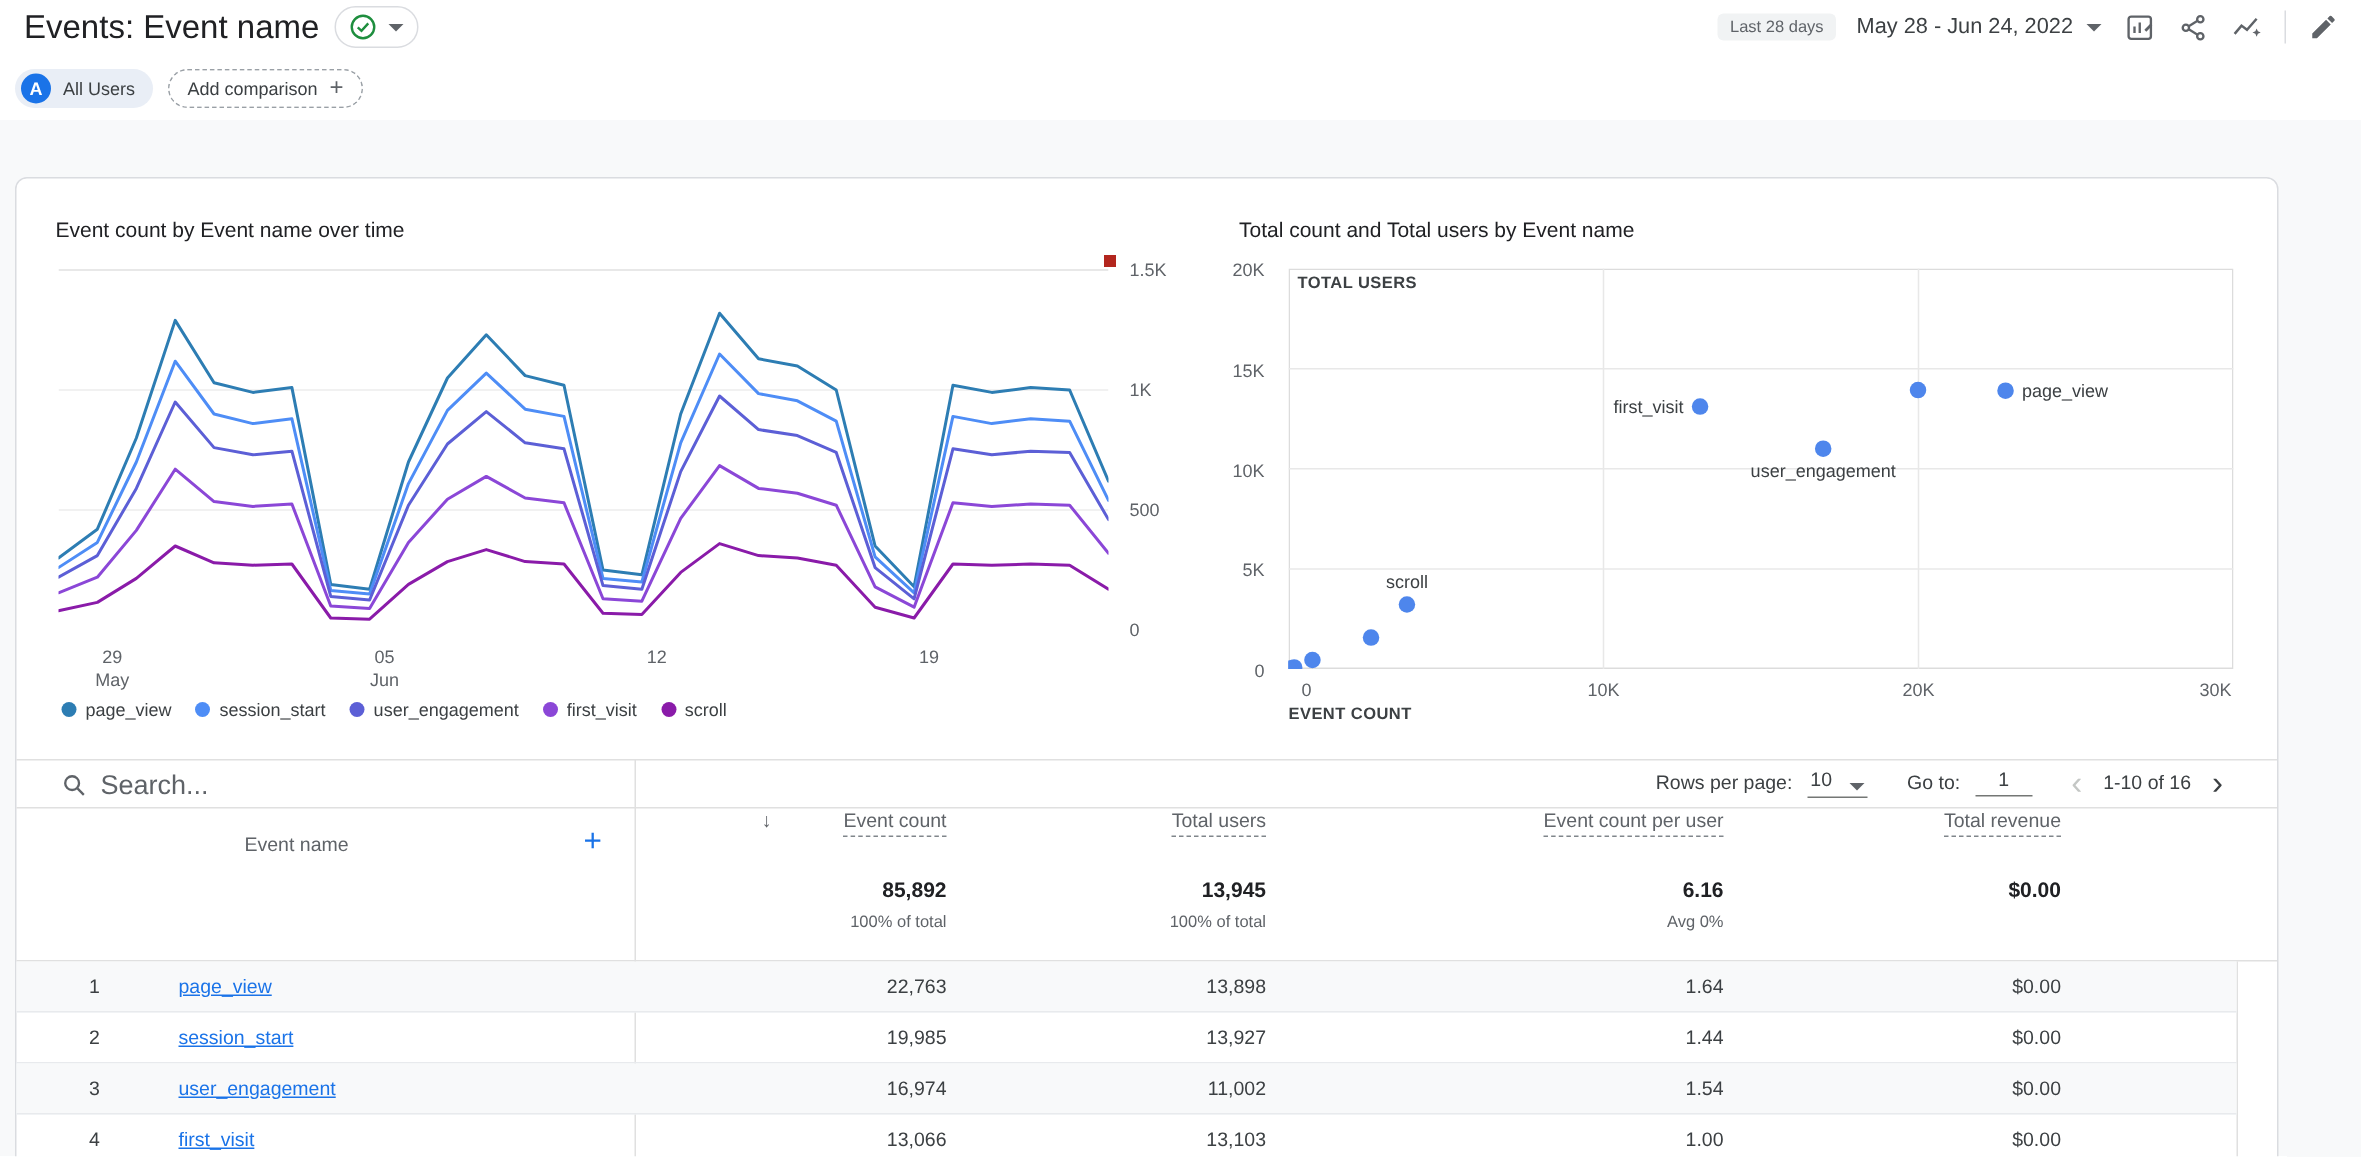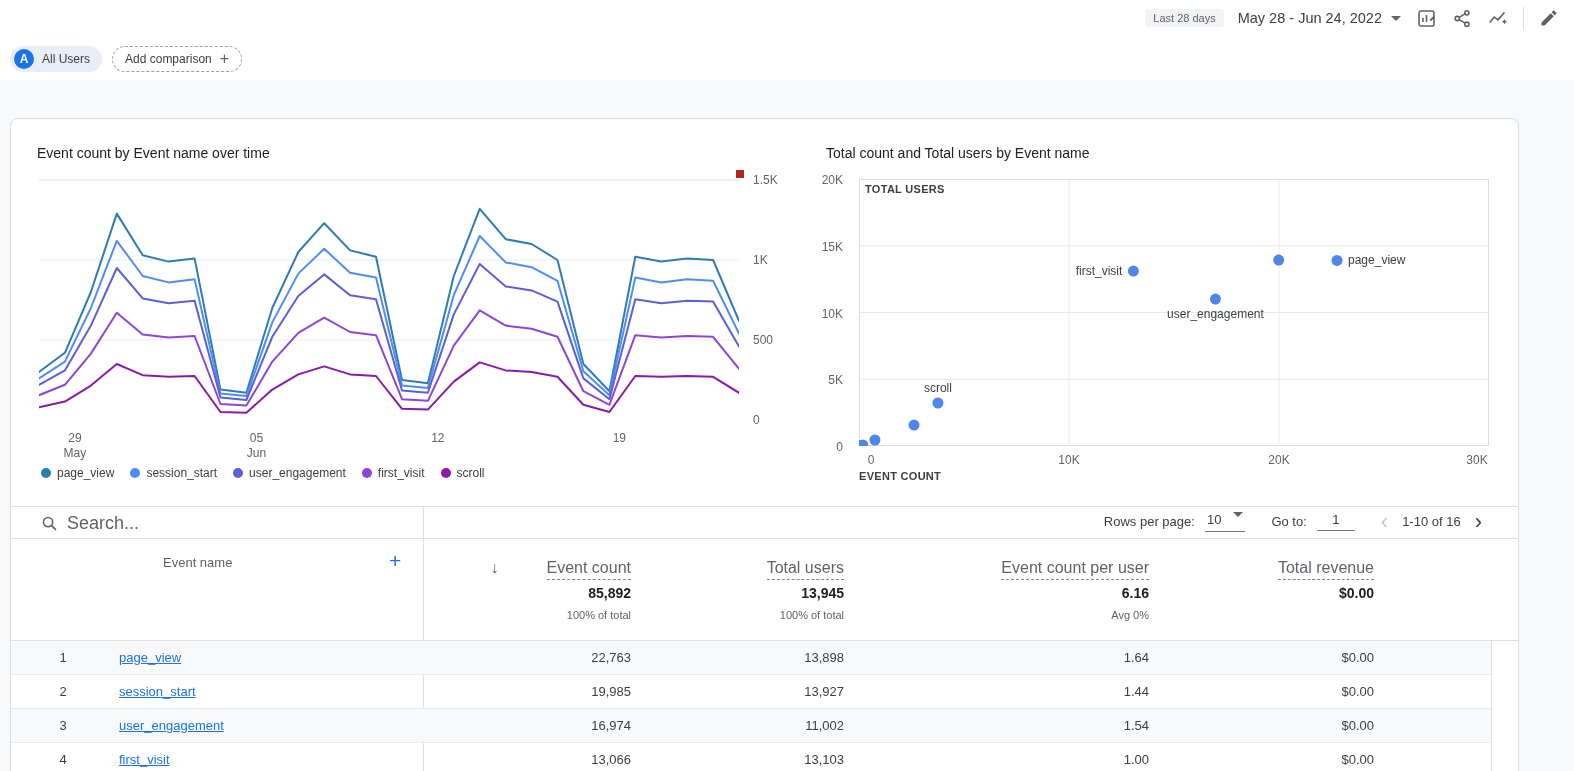--- a/index.html
+++ b/index.html
@@ -50,48 +50,58 @@
   #scatter-xticks { position:absolute; left:848px; top:334px; width:640px; height:14px; font-size:12px; color:#5f6368; }
   #scatter-xticks div { position:absolute; width:44px; text-align:center; }
 
   
   .tbl-line { position:absolute; background:#e0e0e0; }
   .search-icon { position:absolute; left:30px; top:396px; }
   .search-input { position:absolute; left:56px; top:394px; width:300px; border:none; outline:none; font-size:18px; color:#3c4043; font-family:"Liberation Sans",sans-serif; background:transparent; }
   .search-input::placeholder { color:#5f6368; }
   .pager { position:absolute; right:36px; top:392px; display:flex; align-items:center; gap:26px; font-size:13px; color:#3c4043; }
   .pager-group { display:flex; align-items:center; gap:10px; }
-  .select-box { display:flex; align-items:flex-start; gap:12px; border-bottom:1px solid #747775; padding:1px 2px 4px 2px; cursor:pointer; }
+  .select-box { display:flex; align-items:flex-end; gap:12px; border-bottom:1px solid #747775; padding:1px 2px 4px 2px; cursor:pointer; }
   .goto-input { width:38px; border:none; border-bottom:1px solid #747775; outline:none; text-align:center; font-size:13px; color:#3c4043; font-family:"Liberation Sans",sans-serif; background:transparent; padding-bottom:3px; }
   .chev { font-size:22px; line-height:16px; cursor:pointer; user-select:none; }
   .chev.disabled { color:#c4c7c5; cursor:default; }
   .th-left { position:absolute; left:108px; top:436px; font-size:13px; color:#5f6368; }
   .add-col { position:absolute; left:378px; top:430px; font-size:21px; color:#1a73e8; cursor:pointer; }
   .mcell { position:absolute; left:0; text-align:right; }
-  .th { top:440px; font-size:16px; color:#5f6368; }
+  .th { top:420px; font-size:13px; color:#5f6368; }
   .dashed { border-bottom:1px dashed #80868b; padding-bottom:3px; cursor:pointer;margin-left:44px; }
   .sort-arrow { margin-right:4px; color:#5f6368; }
   .tot { top:466px; }
   .tot-main { font-size:14px; color:#202124; font-weight:bold; }
   .tot-sub { font-size:11px; color:#5f6368; margin-top:8px; }
   .w-ec { width:620px; } .w-tu { width:833px; } .w-pu { width:1138px; } .w-rev { width:1363px; }
   .rows { position:absolute; left:0; top:522px; width:1481px; border-right:1px solid #e0e0e0; }
   .row { position:relative; height:34px; border-bottom:1px solid #e8eaed; }
   .row.alt { background:#f8f9fa; }
   .cell-num { position:absolute; left:30px; width:44px; text-align:center; line-height:33px; font-size:13px; color:#3c4043; }
   .cell-name { position:absolute; left:108px; line-height:33px; font-size:13px; }
   .cell-name a { color:#1a73e8; text-decoration:underline; cursor:pointer; }
   .rcell { line-height:33px; font-size:13px; color:#3c4043; }
 </style>
 </head>
 <body>
 
 <div class="stage">
 
   <div class="app-header">
+    <div class="page-title-row">
+      <span class="page-title">Events: Event name</span>
+      <span class="status-pill">
+        <svg width="18" height="18" viewBox="0 0 18 18">
+          <circle cx="9" cy="9" r="7.5" fill="none" stroke="#1e8e3e" stroke-width="1.6"></circle>
+          <polyline points="5.5,9.2 8,11.6 12.5,6.6" fill="none" stroke="#1e8e3e" stroke-width="1.6"></polyline>
+        </svg>
+        <span class="caret"></span>
+      </span>
+    </div>
 
     <div class="header-right">
       <span class="last28">Last 28 days</span>
       <span class="date-range">
         <span>May 28 - Jun 24, 2022</span>
         <span class="caret"></span>
       </span>
       <span class="hdr-icon">
         <svg width="21" height="21" viewBox="0 0 24 24" fill="none" stroke="#5f6368" stroke-width="1.8">
           <rect x="3.5" y="3.5" width="17" height="17" rx="2"></rect>

